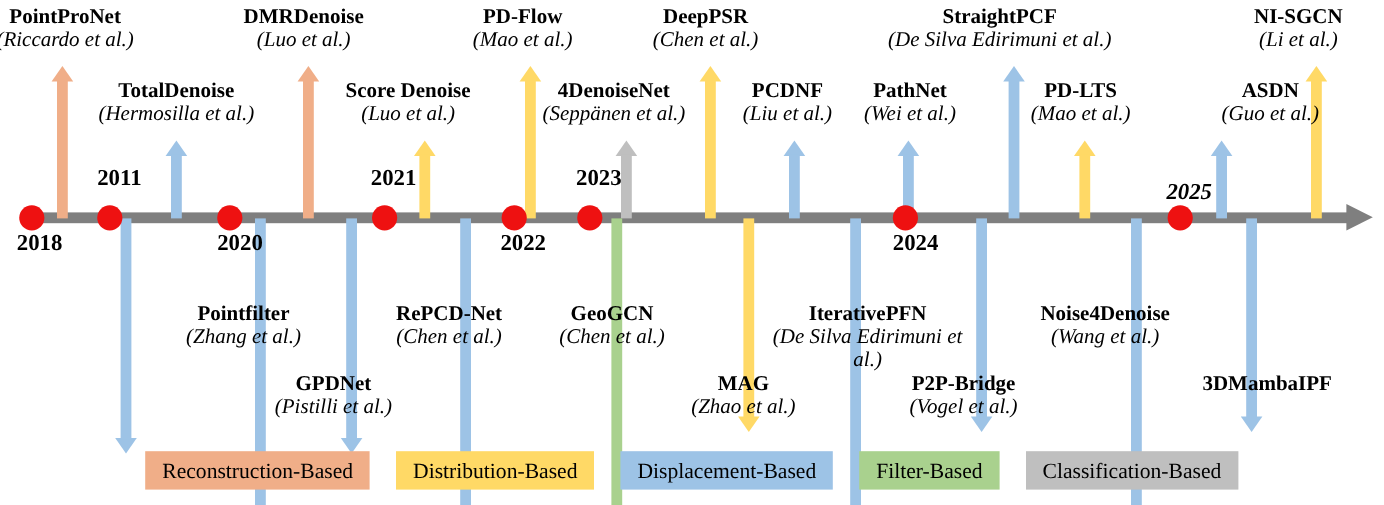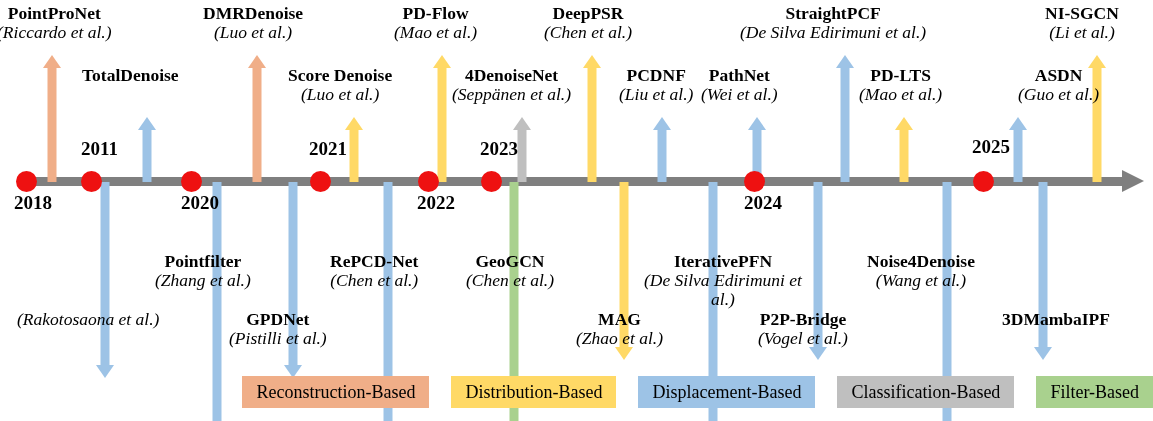--- a/index.html
+++ b/index.html
@@ -66,21 +66,21 @@
     white-space:nowrap;
   }
 
   
   .legend{
     position:absolute;
     left:0;top:375px;
     width:1153px;
     height:34px;
     display:flex;
-    justify-content:flex-end;
+    justify-content:center;
     align-items:center;
     gap:22px;
     z-index:7;
   }
   .legend-item{
     height:32px;
     display:flex;
     align-items:center;
     justify-content:center;
     padding:0 14px;
@@ -196,23 +196,23 @@
         <div class="shaft" style="background: rgb(255, 217, 102);"></div>
       </div>
     </div>
   <div id="labels">
       <div class="lbl" style="left: -3px; top: 4px;">
         <div class="name">PointProNet</div>
         <div class="auth">(Riccardo et al.)</div>
       </div>
       <div class="lbl" style="left: 82px; top: 66px;">
         <div class="name">TotalDenoise</div>
+        <div class="auth">(Hermosilla et al.)</div>
       </div>
       <div class="lbl" style="left: 17px; top: 310px;">
-        <div class="auth">(Rakotosaona et al.)</div>
       </div>
       <div class="lbl" style="left: 155px; top: 252px;">
         <div class="name">Pointfilter</div>
         <div class="auth">(Zhang et al.)</div>
       </div>
       <div class="lbl" style="left: 203px; top: 4px;">
         <div class="name">DMRDenoise</div>
         <div class="auth">(Luo et al.)</div>
       </div>
       <div class="lbl" style="left: 229px; top: 310px;">
@@ -248,21 +248,21 @@
         <div class="auth">(Zhao et al.)</div>
       </div>
       <div class="lbl" style="left: 619px; top: 66px;">
         <div class="name">PCDNF</div>
         <div class="auth">(Liu et al.)</div>
       </div>
       <div class="lbl wrap" style="left: 643px; top: 252px; width: 160px;">
         <div class="name">IterativePFN</div>
         <div class="auth">(De Silva Edirimuni et al.)</div>
       </div>
-      <div class="lbl" style="left: 701px; top: 66px;">
+      <div class="lbl" style="left: 720px; top: 66px;">
         <div class="name">PathNet</div>
         <div class="auth">(Wei et al.)</div>
       </div>
       <div class="lbl" style="left: 758px; top: 310px;">
         <div class="name">P2P-Bridge</div>
         <div class="auth">(Vogel et al.)</div>
       </div>
       <div class="lbl" style="left: 740px; top: 4px;">
         <div class="name">StraightPCF</div>
         <div class="auth">(De Silva Edirimuni et al.)</div>
@@ -288,23 +288,23 @@
       </div>
     </div>
   <div id="years">
       <div class="year" style="left: 14px; top: 192px;">2018</div>
       <div class="year" style="left: 81px; top: 138px;">2011</div>
       <div class="year" style="left: 181px; top: 192px;">2020</div>
       <div class="year" style="left: 309px; top: 138px;">2021</div>
       <div class="year" style="left: 417px; top: 192px;">2022</div>
       <div class="year" style="left: 480px; top: 138px;">2023</div>
       <div class="year" style="left: 744px; top: 192px;">2024</div>
-      <div class="year" style="left: 972px; top: 136px;">2025</div>
+      <div class="year" style="left: 972px; top: 150px; font-style: italic;">2025</div>
     </div>
 
   <div class="legend" id="legend">
       <div class="legend-item" style="background: rgb(240, 174, 136);">Reconstruction-Based</div>
       <div class="legend-item" style="background: rgb(255, 217, 102);">Distribution-Based</div>
       <div class="legend-item" style="background: rgb(157, 195, 230);">Displacement-Based</div>
+      <div class="legend-item" style="background: rgb(169, 209, 142);">Filter-Based</div>
       <div class="legend-item" style="background: rgb(191, 191, 191);">Classification-Based</div>
-      <div class="legend-item" style="background: rgb(169, 209, 142);">Filter-Based</div>
     </div>
 </div>
 
 </body></html>

